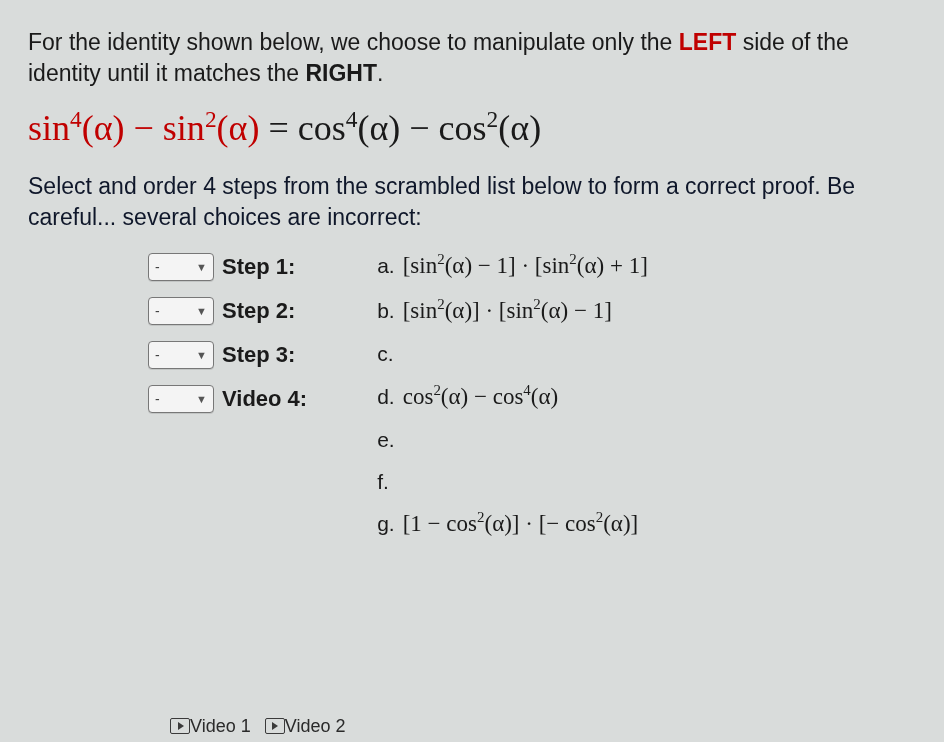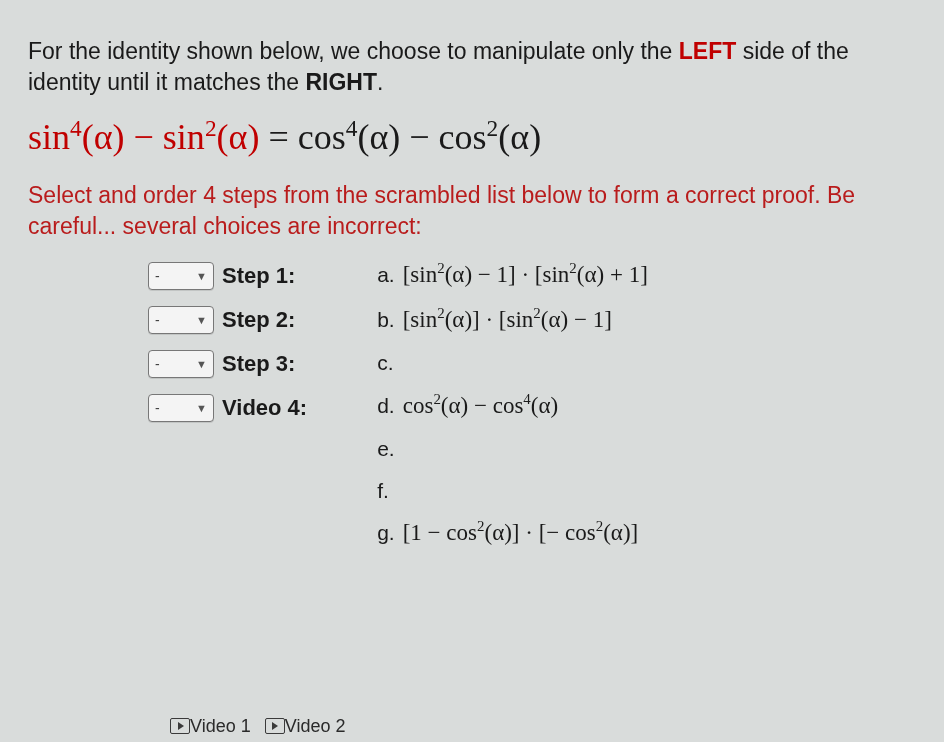--- a/index.html
+++ b/index.html
@@ -5,21 +5,21 @@
   html, body {
     margin: 0;
     padding: 0;
     width: 944px;
     height: 742px;
     background: #d9dcdb;
     font-family: Arial, Helvetica, sans-serif;
     overflow: hidden;
   }
   .page {
-    padding: 36px 28px 0 28px;
+    padding: 27px 28px 0 28px;
     color: #1a1a1a;
   }
   .intro {
     font-size: 23px;
     line-height: 1.35;
     margin-bottom: 18px;
   }
   .intro .left-word {
     color: #c00000;
     font-weight: bold;
@@ -30,21 +30,21 @@
   .identity {
     font-family: Liberation Serif, serif;
     font-size: 36px;
     color: #c00000;
     margin: 8px 0 22px 0;
   }
   .identity .black {
     color: #1a1a1a;
   }
   .instructions {
-    color: #b91c1c;
+    color: #0f172a;
     font-size: 23px;
     line-height: 1.35;
     margin-bottom: 16px;
   }
   .work-area {
     display: flex;
     align-items: flex-start;
     padding-left: 120px;
     gap: 70px;
   }

